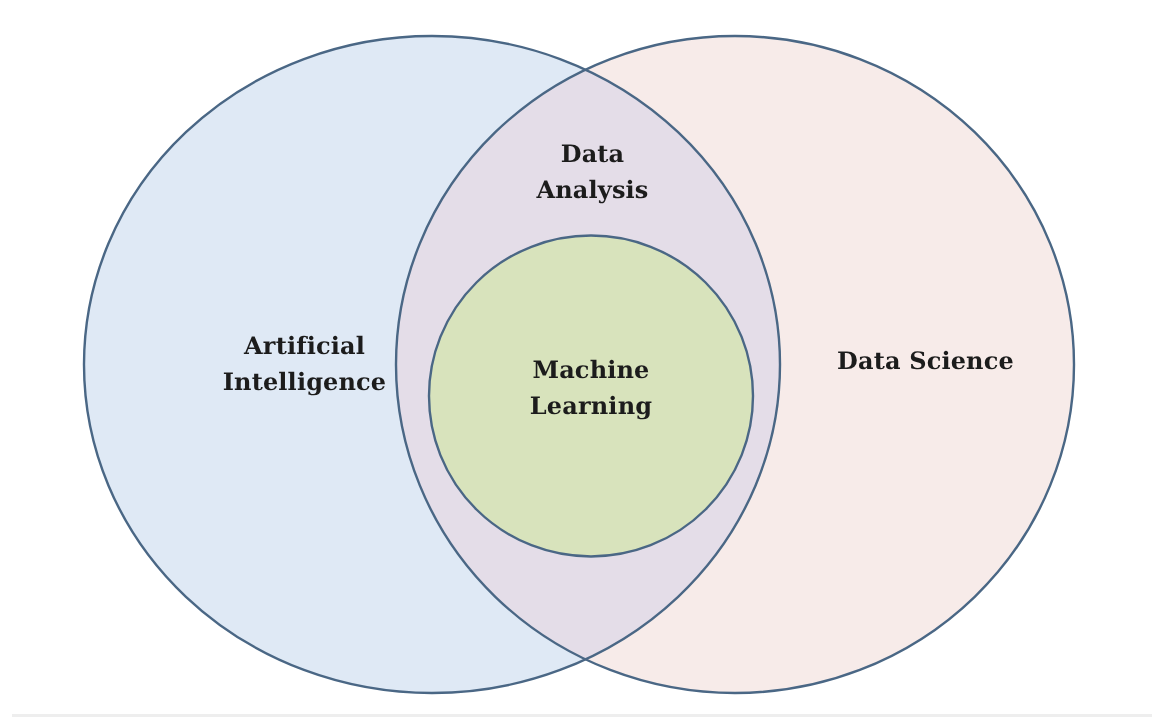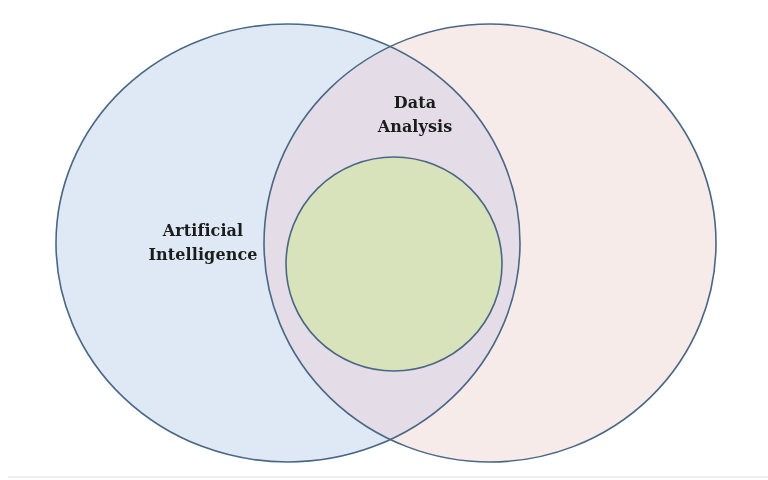--- a/index.html
+++ b/index.html
@@ -29,21 +29,21 @@
     font-weight: bold;
     font-size: 16px;
     line-height: 24px;
     color: #1c1c1c;
     text-align: center;
     white-space: pre-line;
     letter-spacing: 0.1px;
   }
   .label-ai   { left: 187px; top: 243px; margin-left: 16px; }
   .label-ds   { left: 617px; top: 241px; }
-  .label-da   { left: 415px; top: 115px; }
+  .label-da   { left: 395px; top: 115px; }
   .label-ml   { left: 394px; top: 259px; }
   .bottom-rule {
     position: absolute;
     left: 8px;
     top: 476px;
     width: 760px;
     height: 2px;
     background: #eeeeee;
   }
 </style>
@@ -63,20 +63,23 @@
     <ellipse class="venn-outline" cx="288" cy="243" rx="232" ry="219" stroke-width="1.6" stroke="#4a6785"></ellipse>
 
     <ellipse class="venn-outline" cx="490" cy="243" rx="226" ry="219" stroke-width="1.6" stroke="#4a6785"></ellipse>
 
     <ellipse cx="394" cy="264" rx="108" ry="107" stroke-width="1.6" fill="#d8e3bc" stroke="#4a6785"></ellipse>
   </svg>
 
   <div class="region-label label-ai">Artificial
 Intelligence</div>
 
+  <div class="region-label label-ds">Data Science</div>
 
   <div class="region-label label-da">Data
 Analysis</div>
 
+  <div class="region-label label-ml">Machine
+Learning</div>
 
   <div class="bottom-rule"></div>
 
 </div>
 
 </body></html>

